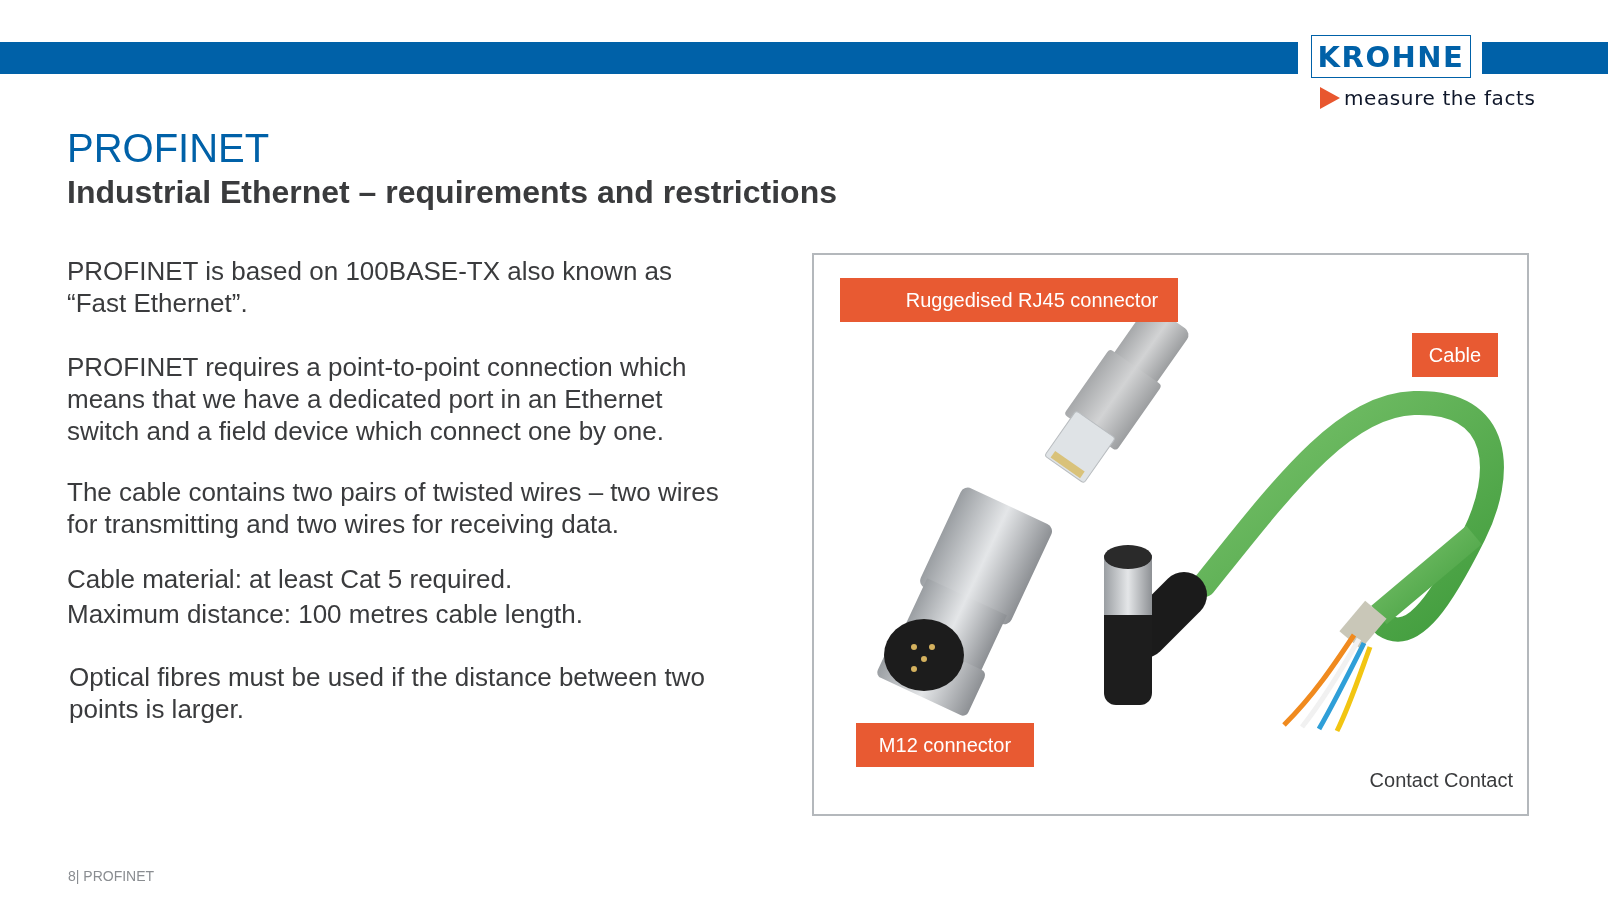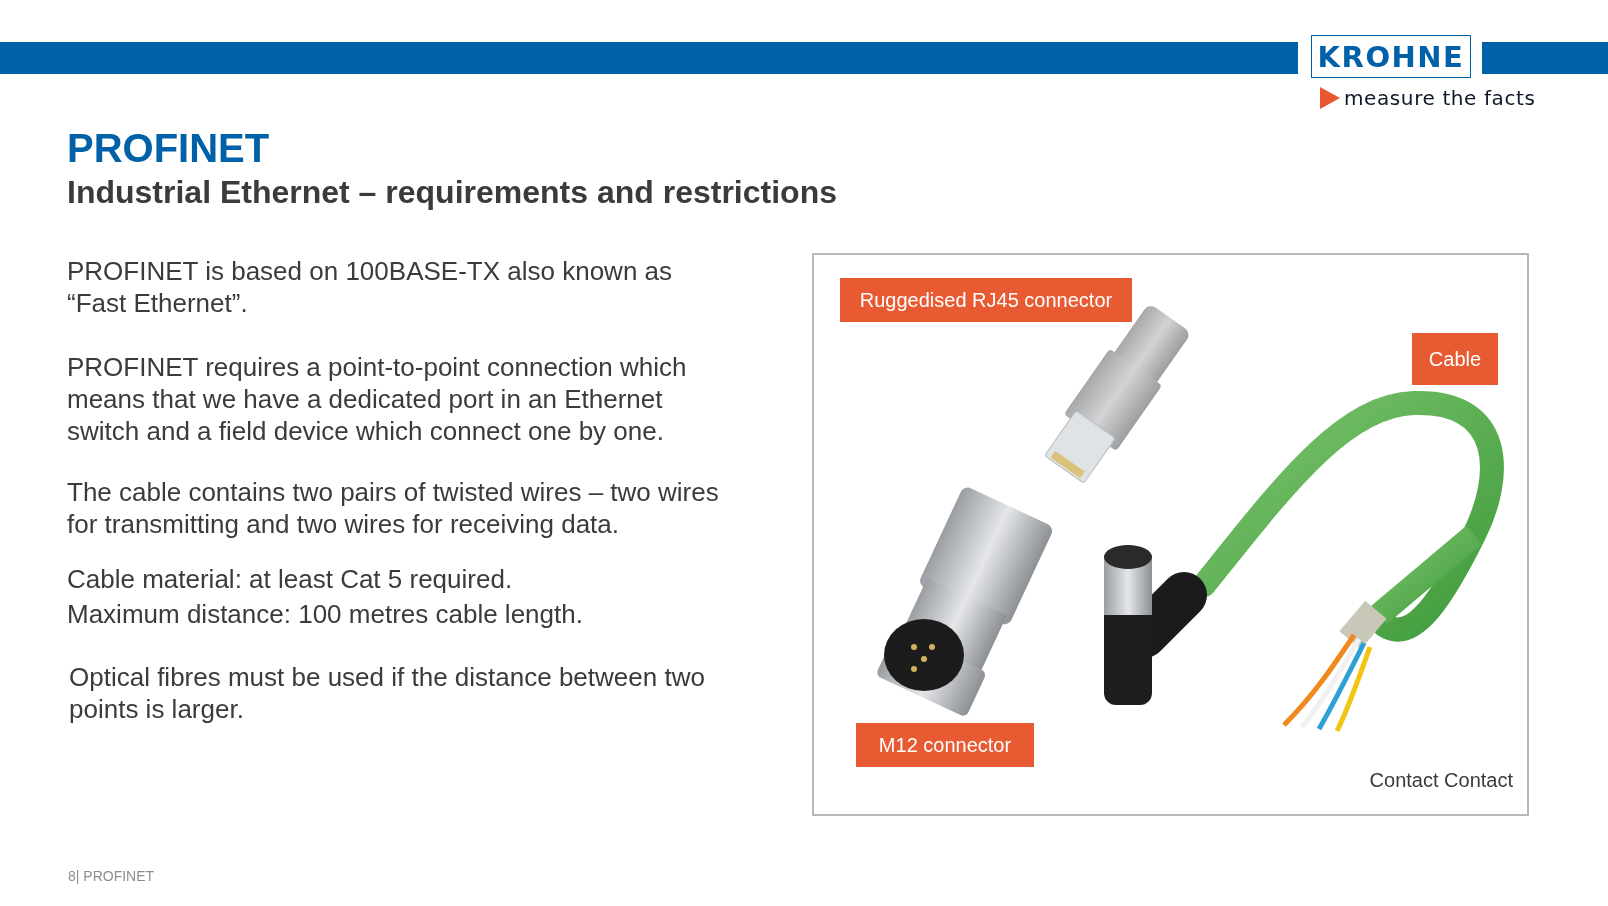--- a/index.html
+++ b/index.html
@@ -8,21 +8,21 @@
   .bar { position:absolute; top:42px; height:32px; background:#0061a8; }
   .bar.left { left:0; width:1298px; }
   .bar.right { left:1482px; width:126px; }
   .logo-box { position:absolute; left:1311px; top:35px; width:158px; height:41px; border:1.5px solid #0061a8;
               background:#fff; display:flex; align-items:center; justify-content:center; }
   .logo-text { font-family:"DejaVu Sans", sans-serif; font-weight:bold; color:#0061a8; font-size:29px; letter-spacing:1.5px;text-align:center; }
   .tagline { position:absolute; left:1320px; top:86px; display:flex; align-items:center; }
   .tag-arrow { width:0; height:0; border-top:11px solid transparent; border-bottom:11px solid transparent;
                border-left:20px solid #e8572f; margin-right:4px; }
   .tag-text { font-family:"DejaVu Sans", sans-serif; font-size:20px; color:#0f172a; letter-spacing:0.6px; }
-  .title { position:absolute; left:67px; top:124px; font-size:40px; color:#0061a8; margin:0; font-weight:bold; line-height:48px; }
+  .title { position:absolute; left:67px; top:124px; font-size:40px; color:#0061a8; margin:0; font-weight:normal; line-height:48px; }
   .subtitle { position:absolute; left:67px; top:172px; font-size:32px; color:#3a3b3d; margin:0; font-weight:bold; line-height:40px; }
   .body-text { position:absolute; left:67px; width:680px; font-size:26px; line-height:32px; color:#3a3b3d; margin:0; }
   .panel { position:absolute; left:812px; top:253px; width:717px; height:563px; border:2px solid #b4b8bc; box-sizing:border-box; background:#fff; }
   .label { position:absolute; background:#e85a32; color:#fff; font-size:20px; display:flex; align-items:center; justify-content:center; }
   .credit { position:absolute; right:14px; bottom:22px; font-size:20px; color:#3a3b3d; }
   .footer { position:absolute; top:868px; left:68px; font-size:14px; color:#8a8d91; display:flex; }
   .footer .sep { }
   svg { position:absolute; left:0; top:0; }
 </style>
 </head>
@@ -99,22 +99,22 @@
         <rect x="6" y="100" width="88" height="70" fill="url(#metalG)"></rect>
         <rect x="0" y="160" width="100" height="50" rx="6" fill="url(#metalG)"></rect>
       </g>
       <ellipse cx="110" cy="400" rx="40" ry="36" fill="#1c1c1c"></ellipse>
       <circle cx="100" cy="392" r="3" fill="#d4b15e"></circle>
         <circle cx="118" cy="392" r="3" fill="#d4b15e"></circle>
       <circle cx="110" cy="404" r="3" fill="#d4b15e"></circle>
         <circle cx="100" cy="414" r="3" fill="#d4b15e"></circle>
     </g>
   </svg>
-  <div class="label" style="left:26px;top:23px;width:292px;height:44px;">Ruggedised RJ45 connector</div>
-  <div class="label" style="left:598px;top:78px;width:86px;height:52px;">Cable</div>
+  <div class="label" style="left:26px;top:23px;width:292px;height:44px;padding-left:46px;">Ruggedised RJ45 connector</div>
+  <div class="label" style="left:598px;top:78px;width:86px;height:44px;">Cable</div>
   <div class="label" style="left:42px;top:468px;width:178px;height:44px;">M12 connector</div>
   <div class="credit">Contact Contact</div>
 </div>
 
 <div class="footer">
   <span>8</span>
   <span class="sep">| PROFINET</span>
 </div>
 
 </body></html>

